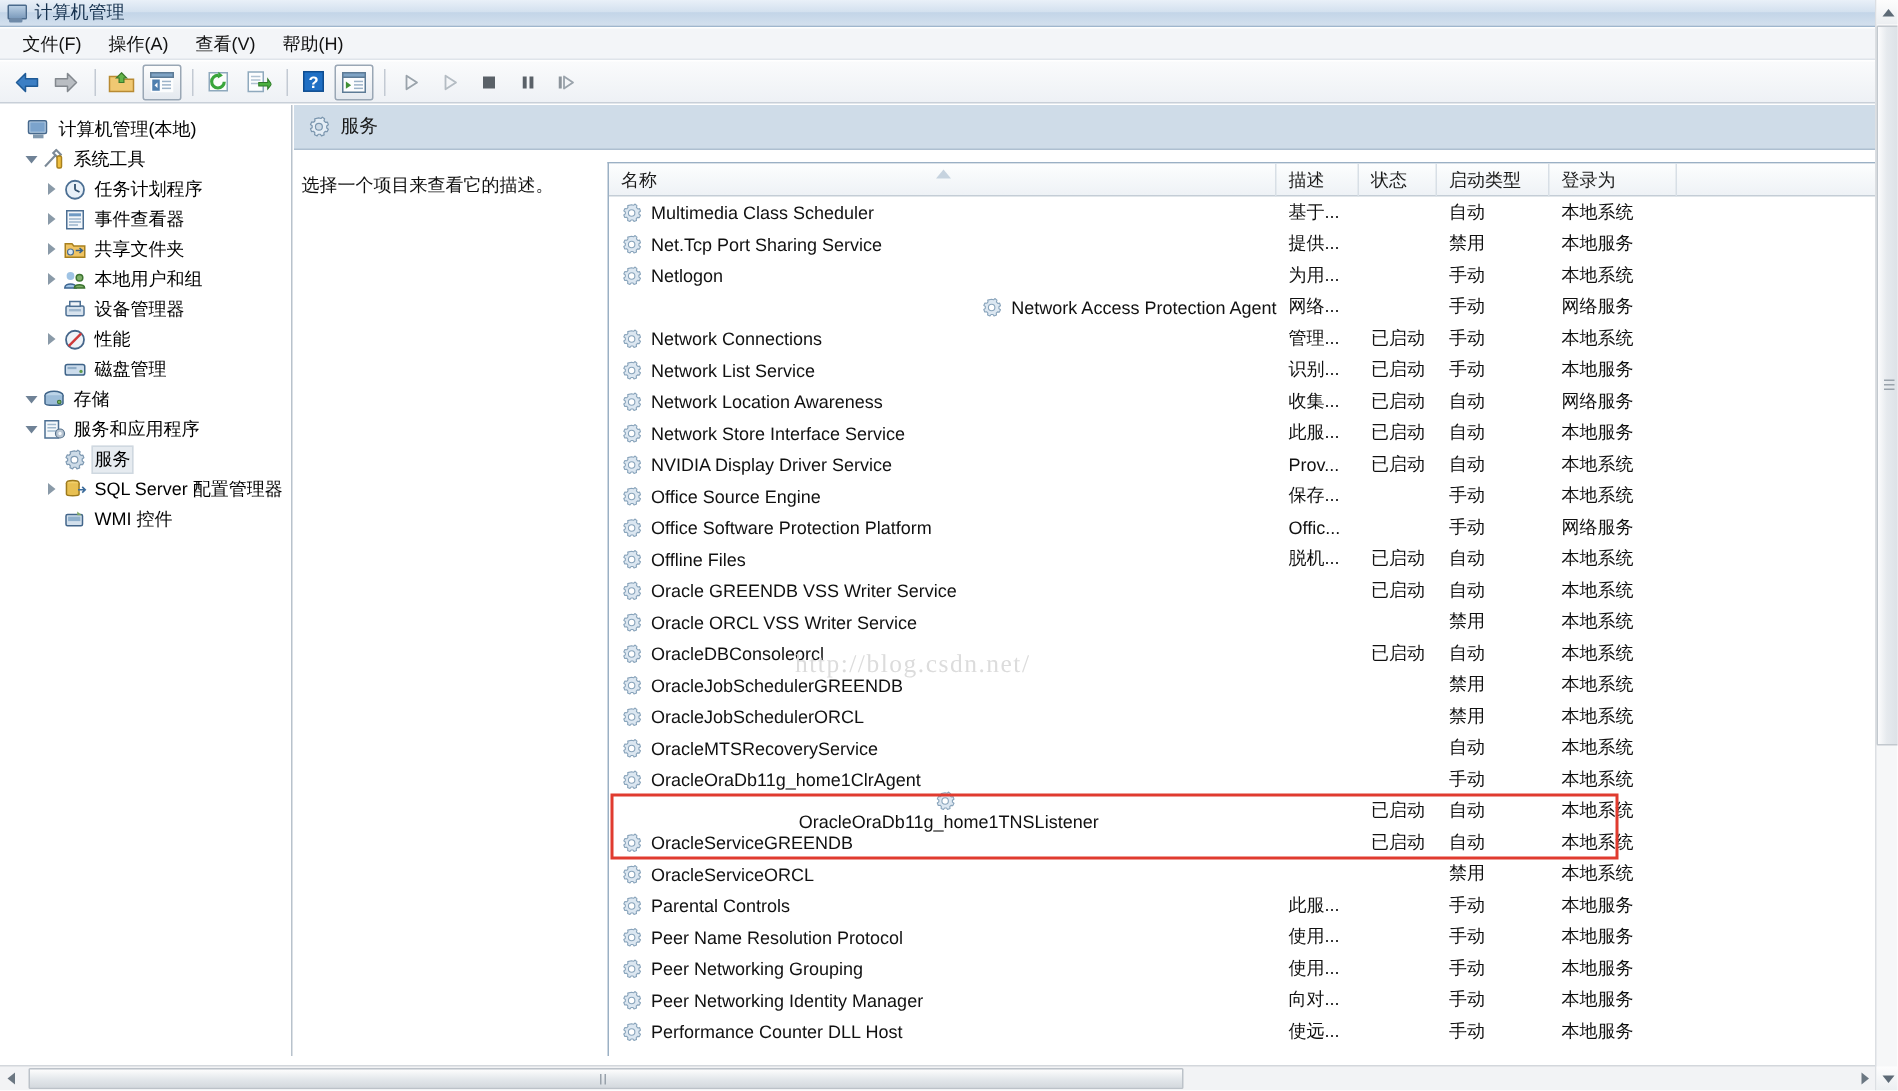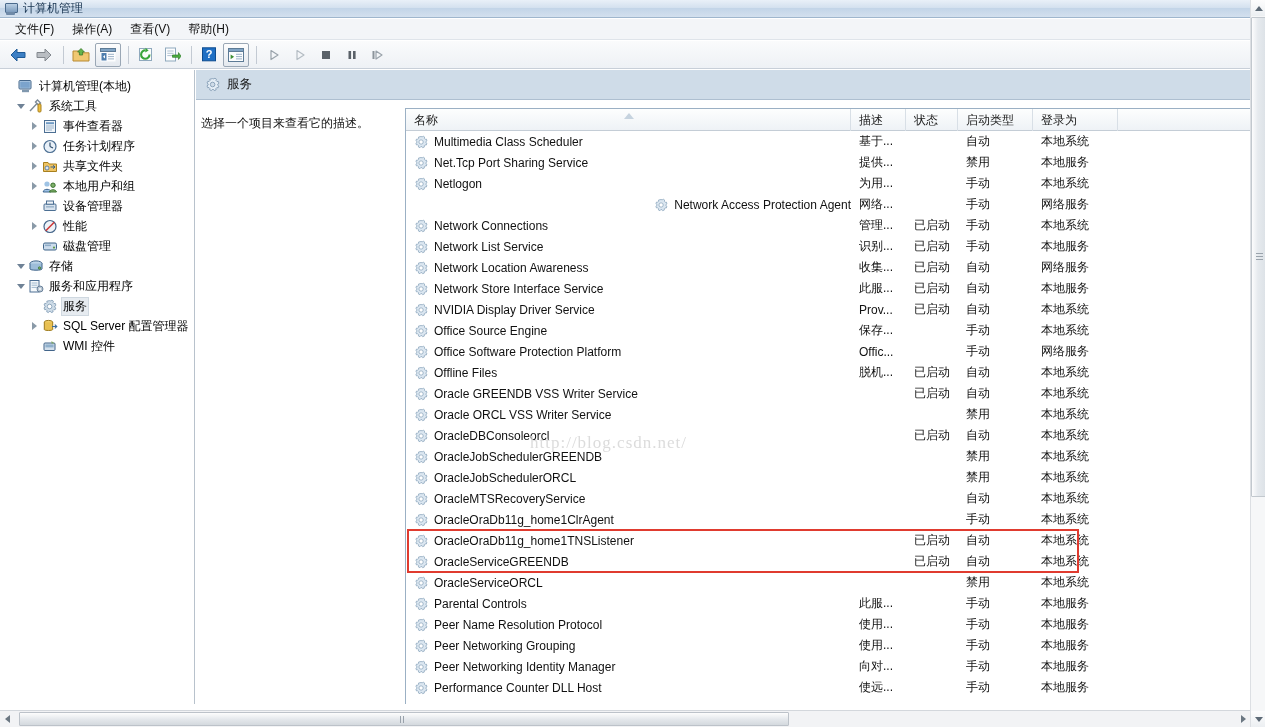--- a/index.html
+++ b/index.html
@@ -311,42 +311,42 @@
         </div>
         <div class="tlabel">系统工具</div>
       </div>
 
       <div class="tnode" style="padding-left:28px">
         <div class="exp">
             <div class="arrow-r"></div>
           </div>
         <div class="tico">
           <svg width="16" height="15" viewBox="0 0 16 15">
+            <circle cx="8" cy="7.5" r="6" fill="#e8f0f8" stroke="#4c6f93" stroke-width="1.2"></circle>
+            <line x1="8" y1="7.5" x2="8" y2="3.6" stroke="#2f4d6b" stroke-width="1.2"></line>
+            <line x1="8" y1="7.5" x2="11" y2="9" stroke="#2f4d6b" stroke-width="1.2"></line>
+          </svg>
+        </div>
+        <div class="tlabel">任务计划程序</div>
+      </div>
+
+      <div class="tnode" style="padding-left:28px">
+        <div class="exp">
+            <div class="arrow-r"></div>
+          </div>
+        <div class="tico">
+          <svg width="16" height="15" viewBox="0 0 16 15">
             <rect x="2.5" y="1.5" width="11" height="12" fill="#f2f6fa" stroke="#4c6f93"></rect>
             <rect x="4" y="3.2" width="8" height="2" fill="#6f9ac4"></rect>
             <line x1="4" y1="7" x2="12" y2="7" stroke="#9ab3cb"></line>
             <line x1="4" y1="9" x2="12" y2="9" stroke="#9ab3cb"></line>
             <line x1="4" y1="11" x2="10" y2="11" stroke="#9ab3cb"></line>
           </svg>
         </div>
         <div class="tlabel">事件查看器</div>
-      </div>
-
-      <div class="tnode" style="padding-left:28px">
-        <div class="exp">
-            <div class="arrow-r"></div>
-          </div>
-        <div class="tico">
-          <svg width="16" height="15" viewBox="0 0 16 15">
-            <circle cx="8" cy="7.5" r="6" fill="#e8f0f8" stroke="#4c6f93" stroke-width="1.2"></circle>
-            <line x1="8" y1="7.5" x2="8" y2="3.6" stroke="#2f4d6b" stroke-width="1.2"></line>
-            <line x1="8" y1="7.5" x2="11" y2="9" stroke="#2f4d6b" stroke-width="1.2"></line>
-          </svg>
-        </div>
-        <div class="tlabel">任务计划程序</div>
       </div>
 
       <div class="tnode" style="padding-left:28px">
         <div class="exp">
             <div class="arrow-r"></div>
           </div>
         <div class="tico">
           <svg width="16" height="15" viewBox="0 0 16 15">
             <path d="M1.5 3.5 L6 3.5 L7.2 5 L14.5 5 L14.5 12.5 L1.5 12.5 Z" fill="#f0c463" stroke="#a8801e"></path>
             <circle cx="5" cy="9" r="2" fill="#d6e6f5" stroke="#4c6f93" stroke-width="0.8"></circle>
@@ -785,21 +785,21 @@
                 </svg>
               </span>
               <span>OracleOraDb11g_home1ClrAgent</span>
             </div>
             <div class="cell" style="width: 55px;"></div>
             <div class="cell" style="width: 52px;"></div>
             <div class="cell" style="width: 75px;">手动</div>
             <div class="cell" style="width: 85px;">本地系统</div>
           </div>
           <div class="row">
-            <div class="c-name" style="width: 445px;">
+            <div class="c-name" style="width: 445px; flex-direction: column;">
               <span class="gear">
                 <svg width="14" height="14" viewBox="0 0 15 15">
                   <path d="M7.5 1.6 L9 2 L9.9 1.1 L11.4 2.2 L11 3.5 L12 4.6 L13.3 4.4 L13.9 6.2 L12.8 7 L12.8 8.3 L13.9 9.1 L13.1 10.8 L11.8 10.6 L10.9 11.6 L11.1 12.9 L9.3 13.6 L8.6 12.5 L7.2 12.5 L6.4 13.6 L4.7 12.8 L4.9 11.5 L4 10.5 L2.7 10.7 L2 8.9 L3.1 8.1 L3.1 6.8 L2 6 L2.8 4.3 L4.1 4.5 L5 3.5 L4.8 2.2 Z" fill="#dce7f1" stroke="#89a4bb" stroke-width="0.8" stroke-linejoin="round"></path>
                   <circle cx="7.6" cy="7.5" r="2.3" fill="#ffffff" stroke="#89a4bb" stroke-width="0.8"></circle>
                 </svg>
               </span>
               <span>OracleOraDb11g_home1TNSListener</span>
             </div>
             <div class="cell" style="width: 55px;"></div>
             <div class="cell" style="width: 52px;">已启动</div>

